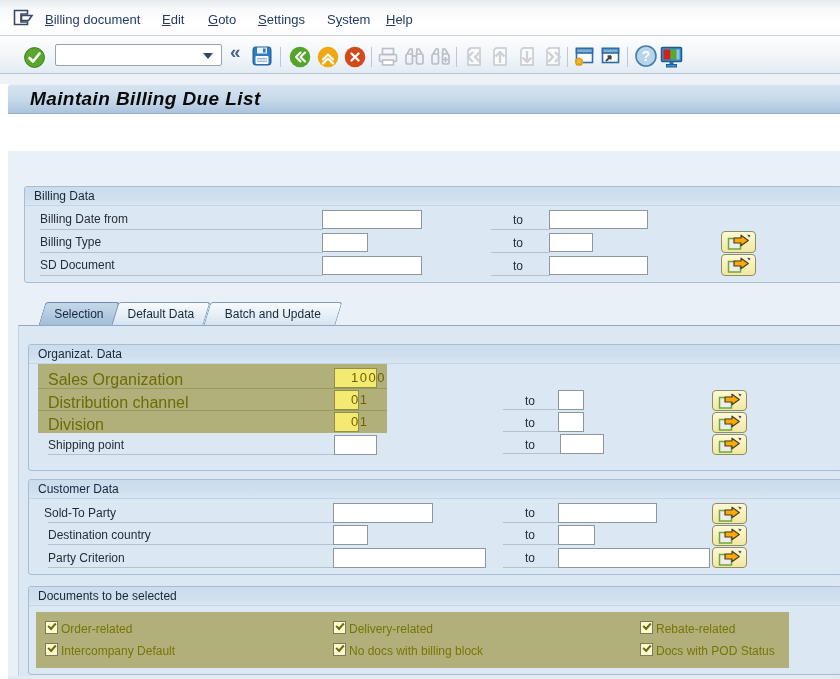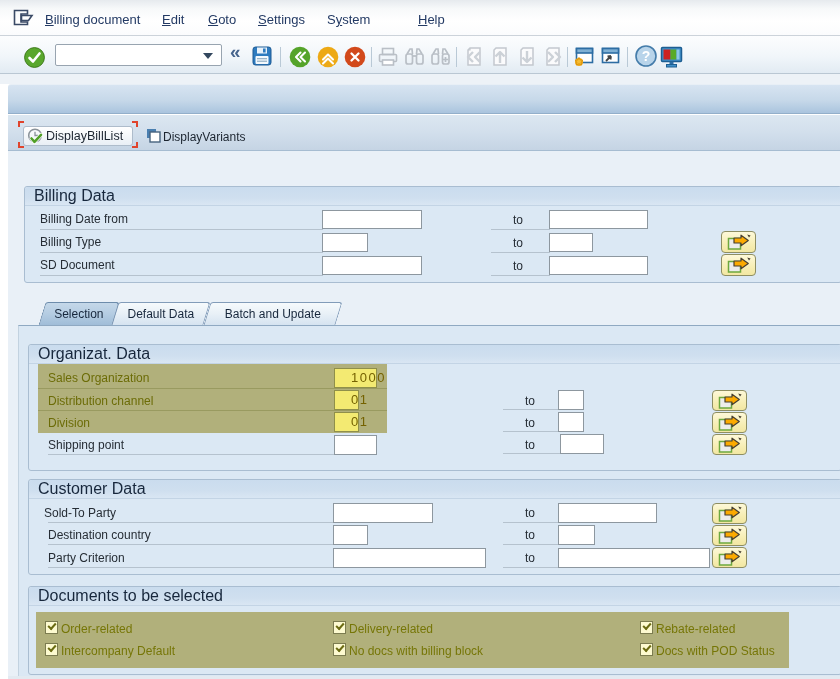--- a/index.html
+++ b/index.html
@@ -40,41 +40,41 @@
   .fc { position:absolute; width:6px; height:6px; }
 
   #dvtext { font-size:12px; color:#1c2530; }
   
   #content { left:8px; top:151px; width:832px; height:528px; background:#e9f0f7; }
   
   .grp { position:absolute; background:#dbe8f4; border:1px solid #a9bdd1; border-radius:3px; }
   .ghead { position:absolute; left:0; top:0; right:0; height:19px;
     background:linear-gradient(#cadcee 0%, #cfdfef 60%, #d9e6f3 100%);
     border-bottom:1px solid #c3d4e5; border-radius:3px 3px 0 0;
-    font-size:16px; color:#17273c; line-height:18px; padding-left:9px; }
+    font-size:12px; color:#17273c; line-height:18px; padding-left:9px; }
   .lbl { position:absolute; font-size:12px; color:#262d35; white-space:nowrap; }
   .inp { position:absolute; background:#fff; border:1px solid #8d979f; }
   .rline { position:absolute; height:1px; background:#b5c2ce; }
   .to { position:absolute; font-size:12px; color:#262d35;margin-left:16px; }
   .selbtn { position:absolute; width:35px; height:21px;
     background:linear-gradient(#fdf8d8 0%, #f7eeb4 60%, #f2e7a2 100%);
     border:1px solid #8e8e62; border-radius:4px; }
   
   .tab { position:absolute; height:23px; border:1px solid #829cb9; border-bottom:none;
     border-radius:3px 3px 0 0; transform:skewX(-17deg); }
   .tab span { position:absolute; width:100%; text-align:center; top:4px; font-size:12px;
     color:#17273c; transform:skewX(17deg); }
   .tab.on { background:linear-gradient(#c5d8e9 0%, #b4cce2 50%, #a0bdd8 100%); border-color:#6d8cab; }
   .tab.off { background:linear-gradient(#f6fafc 0%, #e8f0f7 50%, #d5e3f0 100%); }
   #tabpanel { left:18px; top:325px; width:822px; height:354px; background:#dbe8f4;
     border-top:1px solid #8fa9c2; border-left:1px solid #c2d2e0; }
   
   .hl { position:absolute; background:#b1b07b; }
   .hline { position:absolute; height:1px; background:#999a60; }
-  .olbl { position:absolute; font-size:12px; color:#6c6c07; white-space:nowrap; }
+  .olbl { position:absolute; font-size:16px; color:#6c6c07; white-space:nowrap; }
   .oinp { position:absolute; background:#f3ea72; border:1px solid #8f8f4a;
     font-size:13px; color:#756200; letter-spacing:1.5px; line-height:18px; padding-left:16px; }
   
   .cb { position:absolute; width:13px; height:13px; background:#fdfad0;
     border:1px solid #7c7c50; }
   .cb:after { content:""; position:absolute; left:2px; top:1px; width:6px; height:3px;
     border-left:2px solid #6b6b12; border-bottom:2px solid #6b6b12; transform:rotate(-48deg); }
   .cblbl { position:absolute; font-size:12px; color:#767607; white-space:nowrap; }
 </style>
 </head>
@@ -84,21 +84,21 @@
     <svg class="abs" style="left:12px;top:8px" width="22" height="20" viewBox="0 0 22 20">
       <path d="M2 2 h14 v4 h-6 v8 h6 v3 h-14 z M16 8 h-6 v4 h4 l4 -4 z" fill="none"></path>
       <path d="M2.5 2.5 H15.5 V6 H9 V14 H15.5 V16.5 H2.5 Z" fill="none" stroke="#3a4a66" stroke-width="1.6"></path>
       <path d="M9.5 7.5 H20 L16.5 12.5 H9.5 Z" fill="none" stroke="#3a4a66" stroke-width="1.6"></path>
     </svg>
     <span class="mitem" style="left:45px"><u>B</u>illing document</span>
     <span class="mitem" style="left:162px"><u>E</u>dit</span>
     <span class="mitem" style="left:208px"><u>G</u>oto</span>
     <span class="mitem" style="left:258px"><u>S</u>ettings</span>
     <span class="mitem" style="left:327px">S<u>y</u>stem</span>
-    <span class="mitem" style="left:418px"><u>H</u>elp</span>
+    <span class="mitem" style="left:386px"><u>H</u>elp</span>
   </div>
   <div class="abs" id="toolbar">
     <svg class="abs" style="left:24px;top:11px" width="21" height="21" viewBox="0 0 21 21">
       <circle cx="10.5" cy="10.5" r="10" fill="#59a72c"></circle>
       <circle cx="10.5" cy="10.5" r="9.9" fill="none" stroke="#3f7a1d" stroke-width="1"></circle>
       <path d="M5.5 11 L9 14.5 L15.5 6.5" fill="none" stroke="#fff" stroke-width="2.6" stroke-linecap="round" stroke-linejoin="round"></path>
     </svg>
     <div class="abs" id="cmdfield"></div>
     <div class="abs" id="cmdarr"></div>
     <span class="abs" style="left:230px;top:5px;font-size:19px;color:#45638c;font-weight:bold">«</span>
@@ -188,40 +188,21 @@
       <rect x="3.5" y="4.5" width="7" height="10" fill="#cc2222"></rect>
       <rect x="10.5" y="4.5" width="6" height="10" fill="#58aa28"></rect>
       <rect x="16.5" y="4.5" width="3" height="10" fill="#8ec8e8"></rect>
       <rect x="9.5" y="16.5" width="4" height="3" fill="#2d6da3"></rect>
       <rect x="6.5" y="19.5" width="10" height="2.5" fill="#4290c8" stroke="#1d5e92" stroke-width="1"></rect>
     </svg>
   </div>
   <div class="abs" id="toolgap"></div>
   <div class="abs" id="toolgap"></div>
   <div class="abs" id="titlebar"></div>
-  <div class="abs" id="apptoolbar">
-    <div class="abs" id="btnDBL">
-      <svg class="abs" style="left:3px;top:1px" width="18" height="18" viewBox="0 0 18 18">
-        <circle cx="8" cy="7.5" r="6.3" fill="none" stroke="#8a9299" stroke-width="1.5"></circle>
-        <path d="M8 3.8 V7.5 H11" fill="none" stroke="#8a9299" stroke-width="1.3"></path>
-        <path d="M4.5 10.5 L7.5 13.8 L14 6.8" fill="none" stroke="#fff" stroke-width="4" stroke-linecap="round" stroke-linejoin="round"></path>
-        <path d="M4.5 10.5 L7.5 13.8 L14 6.8" fill="none" stroke="#51a028" stroke-width="2.6" stroke-linecap="round" stroke-linejoin="round"></path>
-      </svg>
-      <span>DisplayBillList</span>
-    </div>
-    <div class="fc" style="left:10px;top:6px;border-left:2px solid #e0442c;border-top:2px solid #e0442c"></div>
-    <div class="fc" style="left:124px;top:6px;border-right:2px solid #e0442c;border-top:2px solid #e0442c"></div>
-    <div class="fc" style="left:10px;top:27px;border-left:2px solid #e0442c;border-bottom:2px solid #e0442c"></div>
-    <div class="fc" style="left:124px;top:27px;border-right:2px solid #e0442c;border-bottom:2px solid #e0442c"></div>
-    <svg class="abs" id="dvicon" style="left:138px;top:13px" width="16" height="16" viewBox="0 0 16 16">
-      <rect x="1" y="1" width="9" height="9" fill="#4a7fb0"></rect>
-      <rect x="4" y="4" width="10" height="10" fill="#fff" stroke="#47637e" stroke-width="1.4"></rect>
-    </svg>
-    <span class="abs" id="dvtext" style="left:155px;top:15px">DisplayVariants</span>
-  </div>
+  <div class="abs" id="titletext">Maintain Billing Due List</div>
   <div class="abs" id="content"></div>
 
   <div class="grp" style="left:24px;top:186px;width:818px;height:97px">
     <div class="ghead">Billing Data</div>
   </div>
   <span class="lbl" style="left:40px;top:212px">Billing Date from</span>
   <div class="rline" style="left:40px;top:229px;width:283px"></div>
   <div class="rline" style="left:491px;top:229px;width:59px"></div>
   <div class="inp" style="left:322px;top:210px;width:100px;height:19px"></div>
   <span class="to" style="left:497px;top:213px">to</span>

